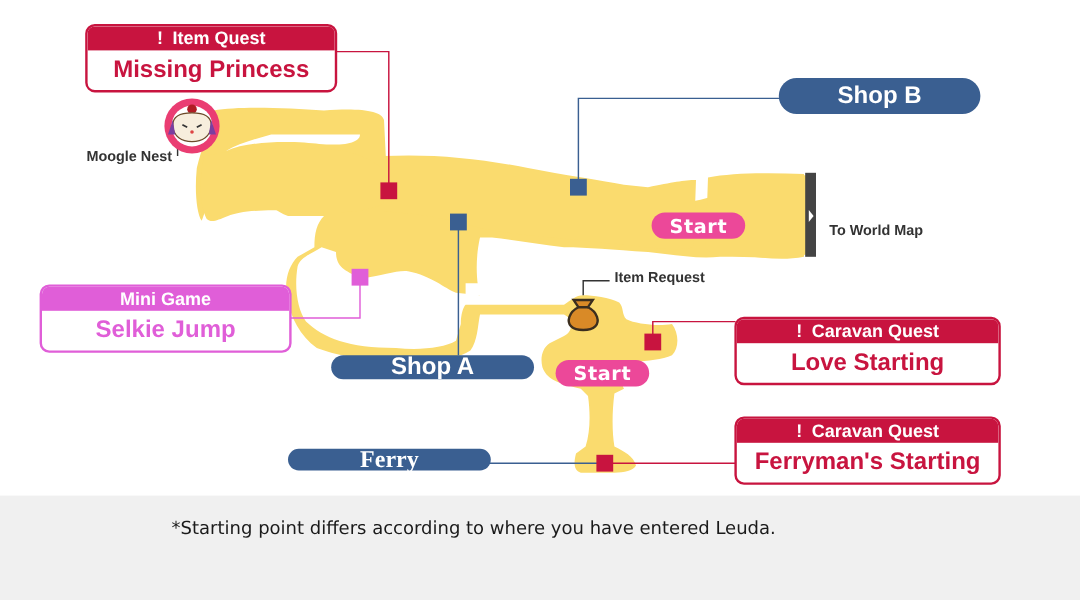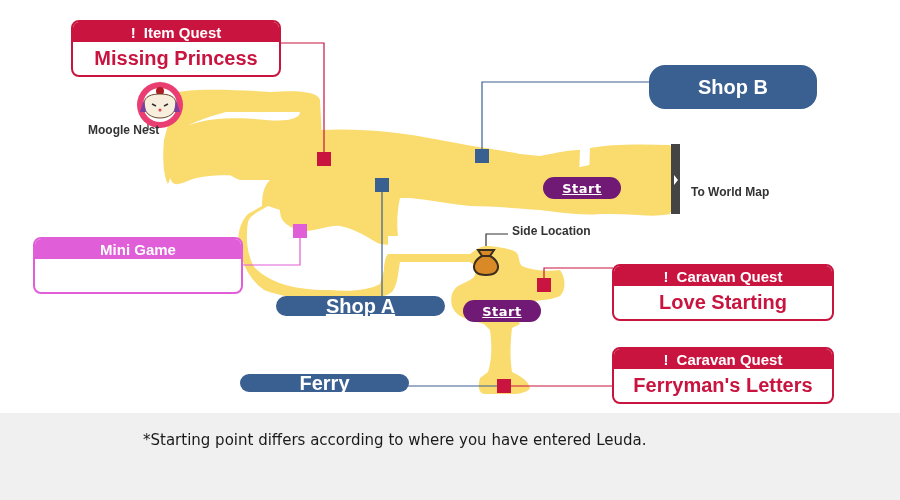--- a/index.html
+++ b/index.html
@@ -28,23 +28,23 @@
   .qbox.mini .qbody { color: #e05ed8; }
 
   
   .pill {
     position: absolute; background: #3a5f91; color: #fff; font-weight: bold;
     border-radius: 16px; display: flex; align-items: center; justify-content: center;
     font-size: 20px;
   }
   
   .start {
-    position: absolute; background: #701a75; color: #fff; font-weight: bold;
+    position: absolute; background: #ec4899; color: #fff; font-weight: bold;
     border-radius: 11px; display: flex; align-items: center; justify-content: center;
-    font-size: 13px; letter-spacing: 0.5px; font-family: "DejaVu Sans", sans-serif; text-decoration: underline;
+    font-size: 16px; letter-spacing: 0.5px; font-family: "DejaVu Sans", sans-serif;
   }
   .label {
     position: absolute; color: #333; font-weight: bold; font-size: 12px; white-space: nowrap;
   }
 
   
   .footer {
     position: absolute; left: 0; top: 413px; width: 900px; height: 87px; background: #f0f0f0;
   }
   .footer .line {
@@ -120,45 +120,46 @@
       <span class="bang">!</span>
       <span>Item Quest</span>
     </div>
     <div class="qbody">Missing Princess</div>
   </div>
 
   <div class="qbox mini" style="left:33px; top:237px; width:210px; height:57px;">
     <div class="qhead">
       <span>Mini Game</span>
     </div>
+    <div class="qbody">Selkie Jump</div>
   </div>
 
   <div class="qbox" style="left:612px; top:264px; width:222px; height:57px;">
     <div class="qhead">
       <span class="bang">!</span>
       <span>Caravan Quest</span>
     </div>
     <div class="qbody">Love Starting</div>
   </div>
 
   <div class="qbox" style="left:612px; top:347px; width:222px; height:57px;">
     <div class="qhead">
       <span class="bang">!</span>
       <span>Caravan Quest</span>
     </div>
-    <div class="qbody">Ferryman's Letters</div>
+    <div class="qbody">Ferryman's Starting</div>
   </div>
 
-  <div class="pill" style="left:649px; top:65px; width:168px; height:44px;">Shop B</div>
-  <div class="pill" style="left:276px; top:296px; width:169px; height:20px;text-decoration:underline;">Shop A</div>
-  <div class="pill" style="left:240px; top:374px; width:169px; height:18px;">Ferry</div>
+  <div class="pill" style="left:649px; top:65px; width:168px; height:30px;">Shop B</div>
+  <div class="pill" style="left:276px; top:296px; width:169px; height:20px;">Shop A</div>
+  <div class="pill" style="left:240px; top:374px; width:169px; height:18px;font-family:Liberation Serif, serif;">Ferry</div>
 
   <div class="start" style="left:543px; top:177px; width:78px; height:22px;">Start</div>
   <div class="start" style="left:463px; top:300px; width:78px; height:22px;">Start</div>
 
-  <div class="label" style="left:72px; top:123px;margin-left:16px;">Moogle Nest</div>
-  <div class="label" style="left:512px; top:224px;">Side Location</div>
+  <div class="label" style="left:72px; top:123px;">Moogle Nest</div>
+  <div class="label" style="left:512px; top:224px;">Item Request</div>
   <div class="label" style="left:691px; top:185px;">To World Map</div>
 
   <div class="footer">
     <div class="line" style="left:143px; top:18px;">*Starting point differs according to where you have entered Leuda.</div>
   </div>
 </div>
 
 </body></html>

